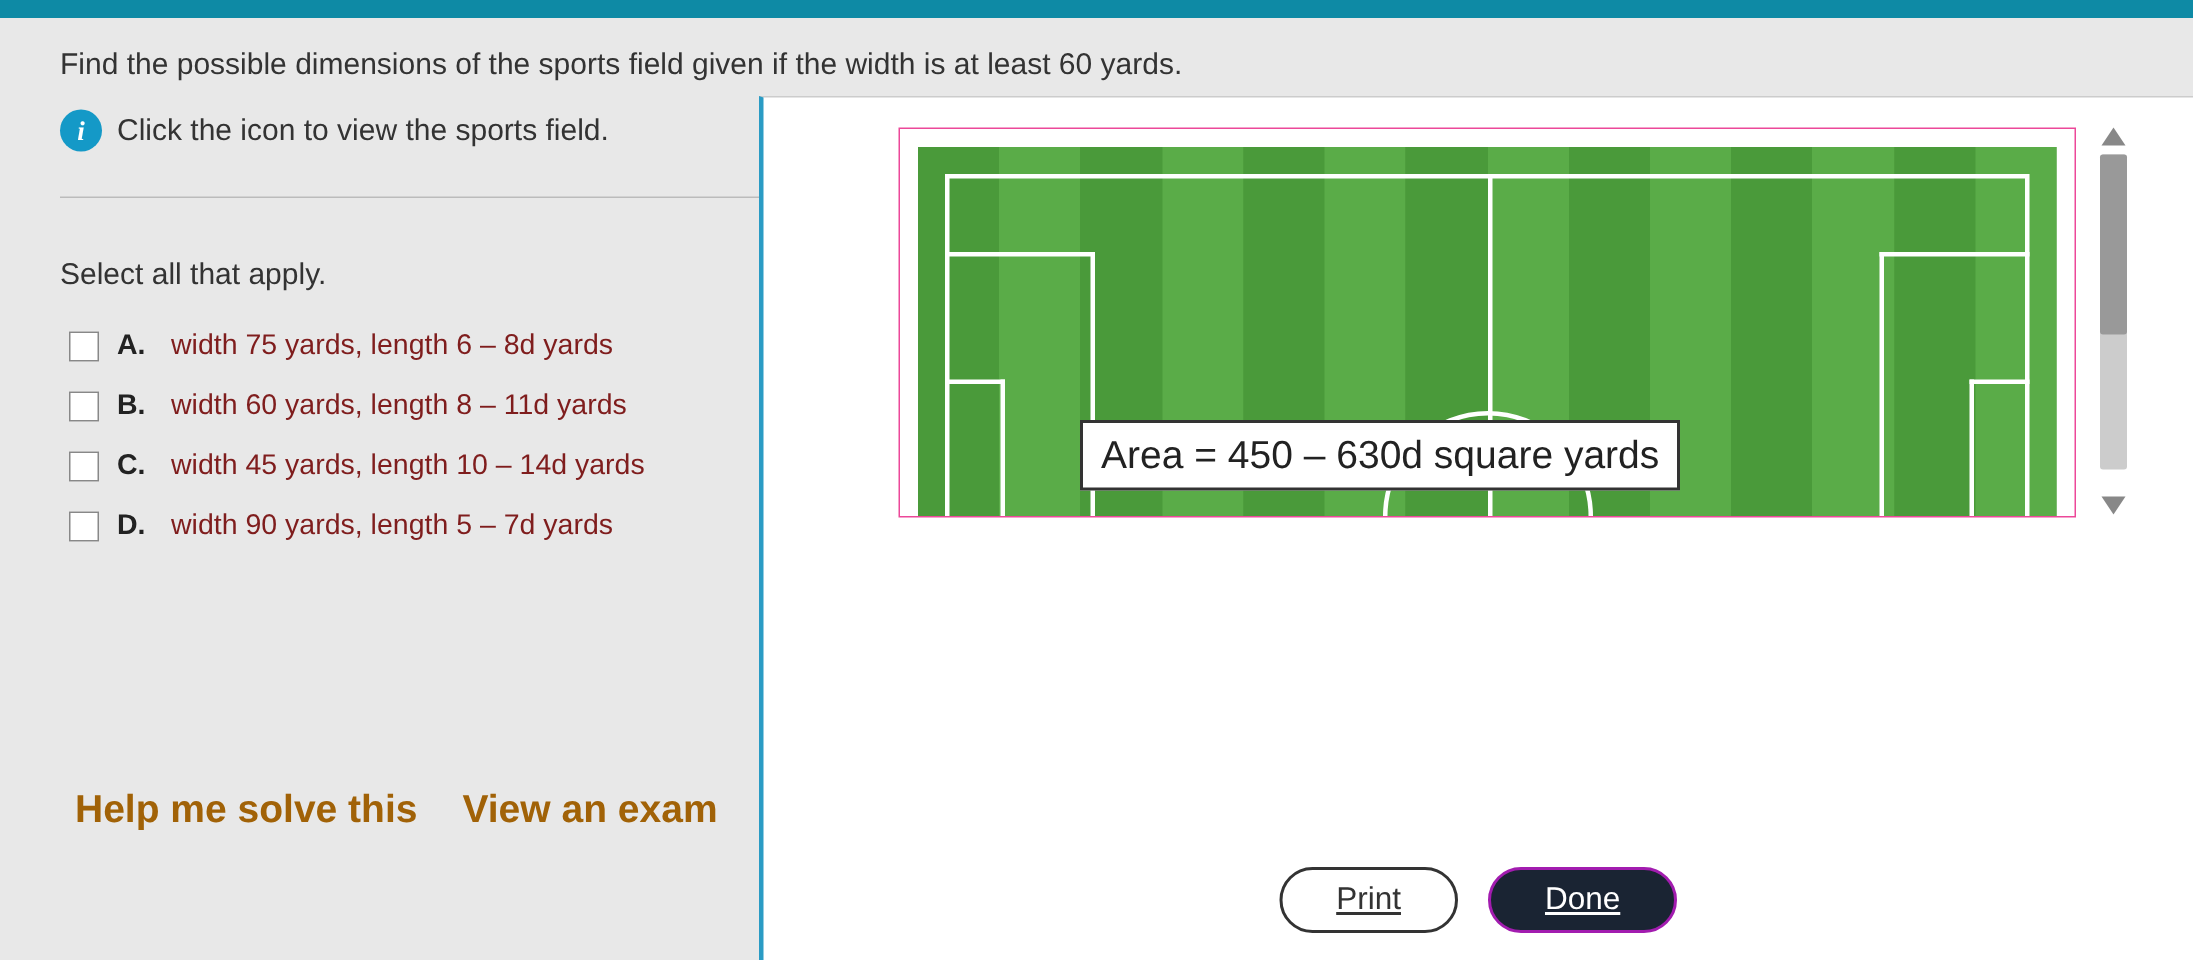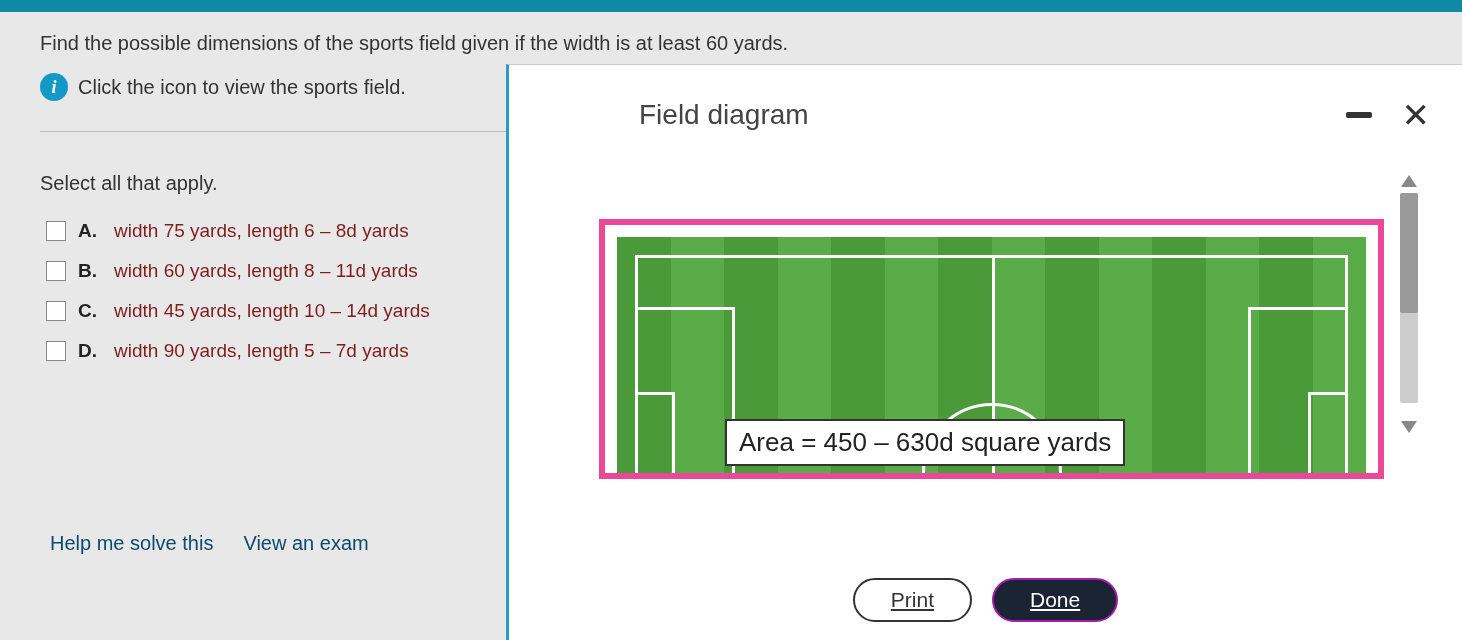--- a/index.html
+++ b/index.html
@@ -11,29 +11,29 @@
     .info-icon { width: 28px; height: 28px; background: #1499c7; border-radius: 50%; display: flex; align-items: center; justify-content: center; color: #fff; font-style: italic; font-weight: bold; font-size: 18px; font-family: Georgia, serif; }
     .icon-row .txt { font-size: 20px; color: #333; }
     .divider { border-top: 1px solid #bbb; width: 470px; margin-bottom: 40px; }
     .select-label { font-size: 20px; color: #333; margin-bottom: 25px; }
     .options { display: flex; flex-direction: column; gap: 18px; margin-left: 6px; }
     .option { display: flex; align-items: center; gap: 12px; }
     .chk { width: 20px; height: 20px; border: 1px solid #888; background: #fff; cursor: pointer; }
     .option .letter { font-weight: bold; color: #222; font-size: 19px; width: 24px; }
     .option .opt-text { color: #7f1d1d; font-size: 19px; }
     .bottom-links { position: absolute; left: 50px; bottom: 85px; display: flex; gap: 30px; }
-    .bottom-links span { font-size: 20px; font-weight: normal; color: #0c4a6e; cursor: pointer; }
+    .bottom-links span { font-size: 26px; font-weight: bold; color: #a16207; cursor: pointer; }
     
     .modal { position: absolute; left: 506px; top: 64px; right: 0; bottom: 0; background: #fff; border-left: 3px solid #2a9bc4; border-top: 1px solid #ccc; }
     .modal-header { display: flex; align-items: center; padding: 30px 40px 20px; }
     .modal-title { font-size: 28px; color: #444; flex: 1; margin-left: 90px; }
     .min-icon { width: 26px; height: 6px; background: #333; border-radius: 2px; margin-right: 30px; cursor: pointer; }
     .close-icon { font-size: 34px; color: #333; font-weight: 300; cursor: pointer; margin-right: -8px; }
     .modal-body { padding: 20px 25px 0 90px; display: flex; }
-    .field-wrap { border: 6px solid #ec4899; padding: 12px 12px 0 12px; background: #fff; position: relative; width: 785px; height: 260px; overflow: hidden; margin-top: 44px; }
+    .field-wrap { border: 1px solid #ec4899; padding: 12px 12px 0 12px; background: #fff; position: relative; width: 785px; height: 260px; overflow: hidden; }
     .field { background: #4a9a3a; width: 100%; height: 100%; position: relative; }
     .stripes { position:absolute; inset:0; display:flex; }
     .stripes div { flex:1; }
     .stripes div:nth-child(odd) { background:#4a9a3a; }
     .stripes div:nth-child(even) { background:#5aac48; }
     .field .outer { position:absolute; left:18px; right:18px; top:18px; bottom:-40px; border:3px solid #fff; }
     .field .mid { position:absolute; left:50%; top:18px; bottom:0; width:3px; background:#fff; }
     .field .circle { position:absolute; left:50%; top:100%; transform:translate(-50%,-50%); width:140px; height:140px; border:3px solid #fff; border-radius:50%; }
     .field .pen-l { position:absolute; left:18px; top:70px; width:100px; height:260px; border:3px solid #fff; border-left:none; }
     .field .pen-r { position:absolute; right:18px; top:70px; width:100px; height:260px; border:3px solid #fff; border-right:none; }
@@ -85,25 +85,20 @@
     </div>
   </div>
 </div>
 
 <div class="bottom-links">
   <span>Help me solve this</span>
   <span>View an exam</span>
 </div>
 
 <div class="modal">
-  <div class="modal-header">
-    <div class="modal-title">Field diagram</div>
-    <div class="min-icon"></div>
-    <div class="close-icon">✕</div>
-  </div>
   <div class="modal-body">
     <div class="field-wrap">
       <div class="field">
         <div class="stripes">
           <div></div>
             <div></div>
             <div></div>
             <div></div>
             <div></div>
             <div></div>

